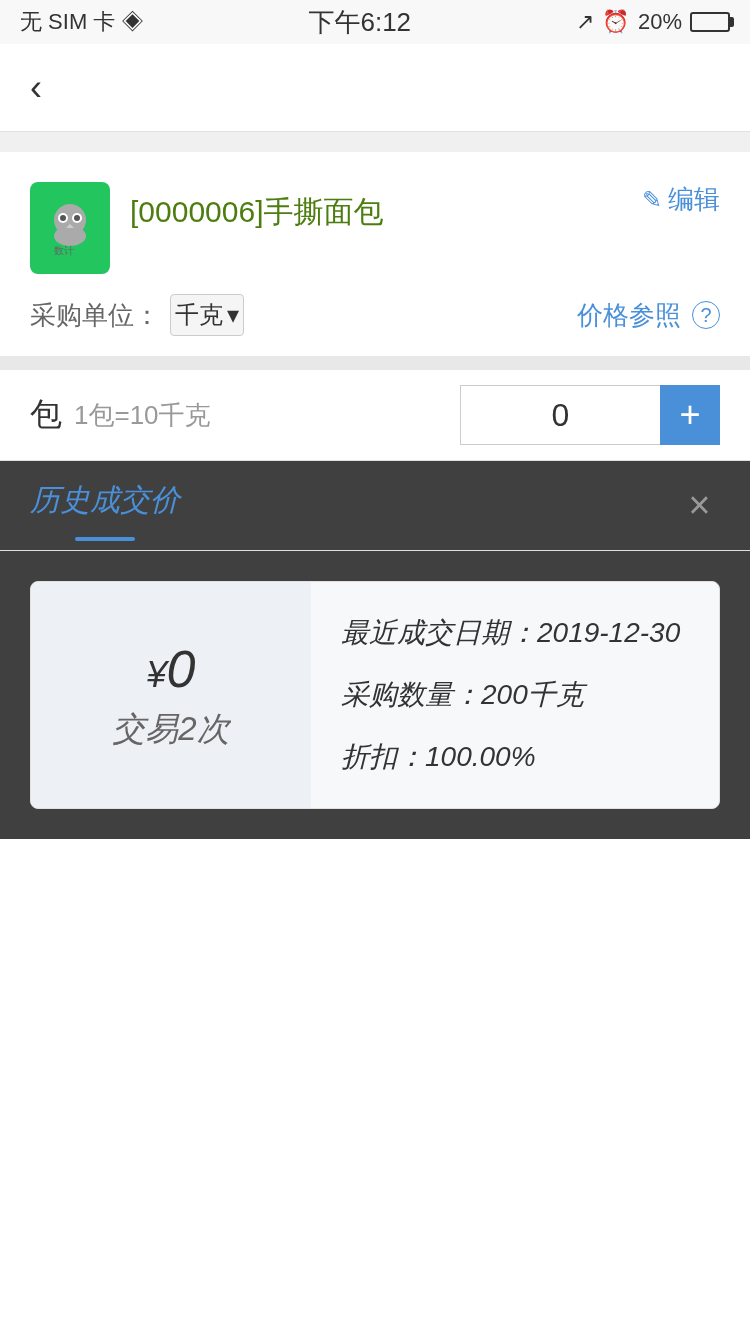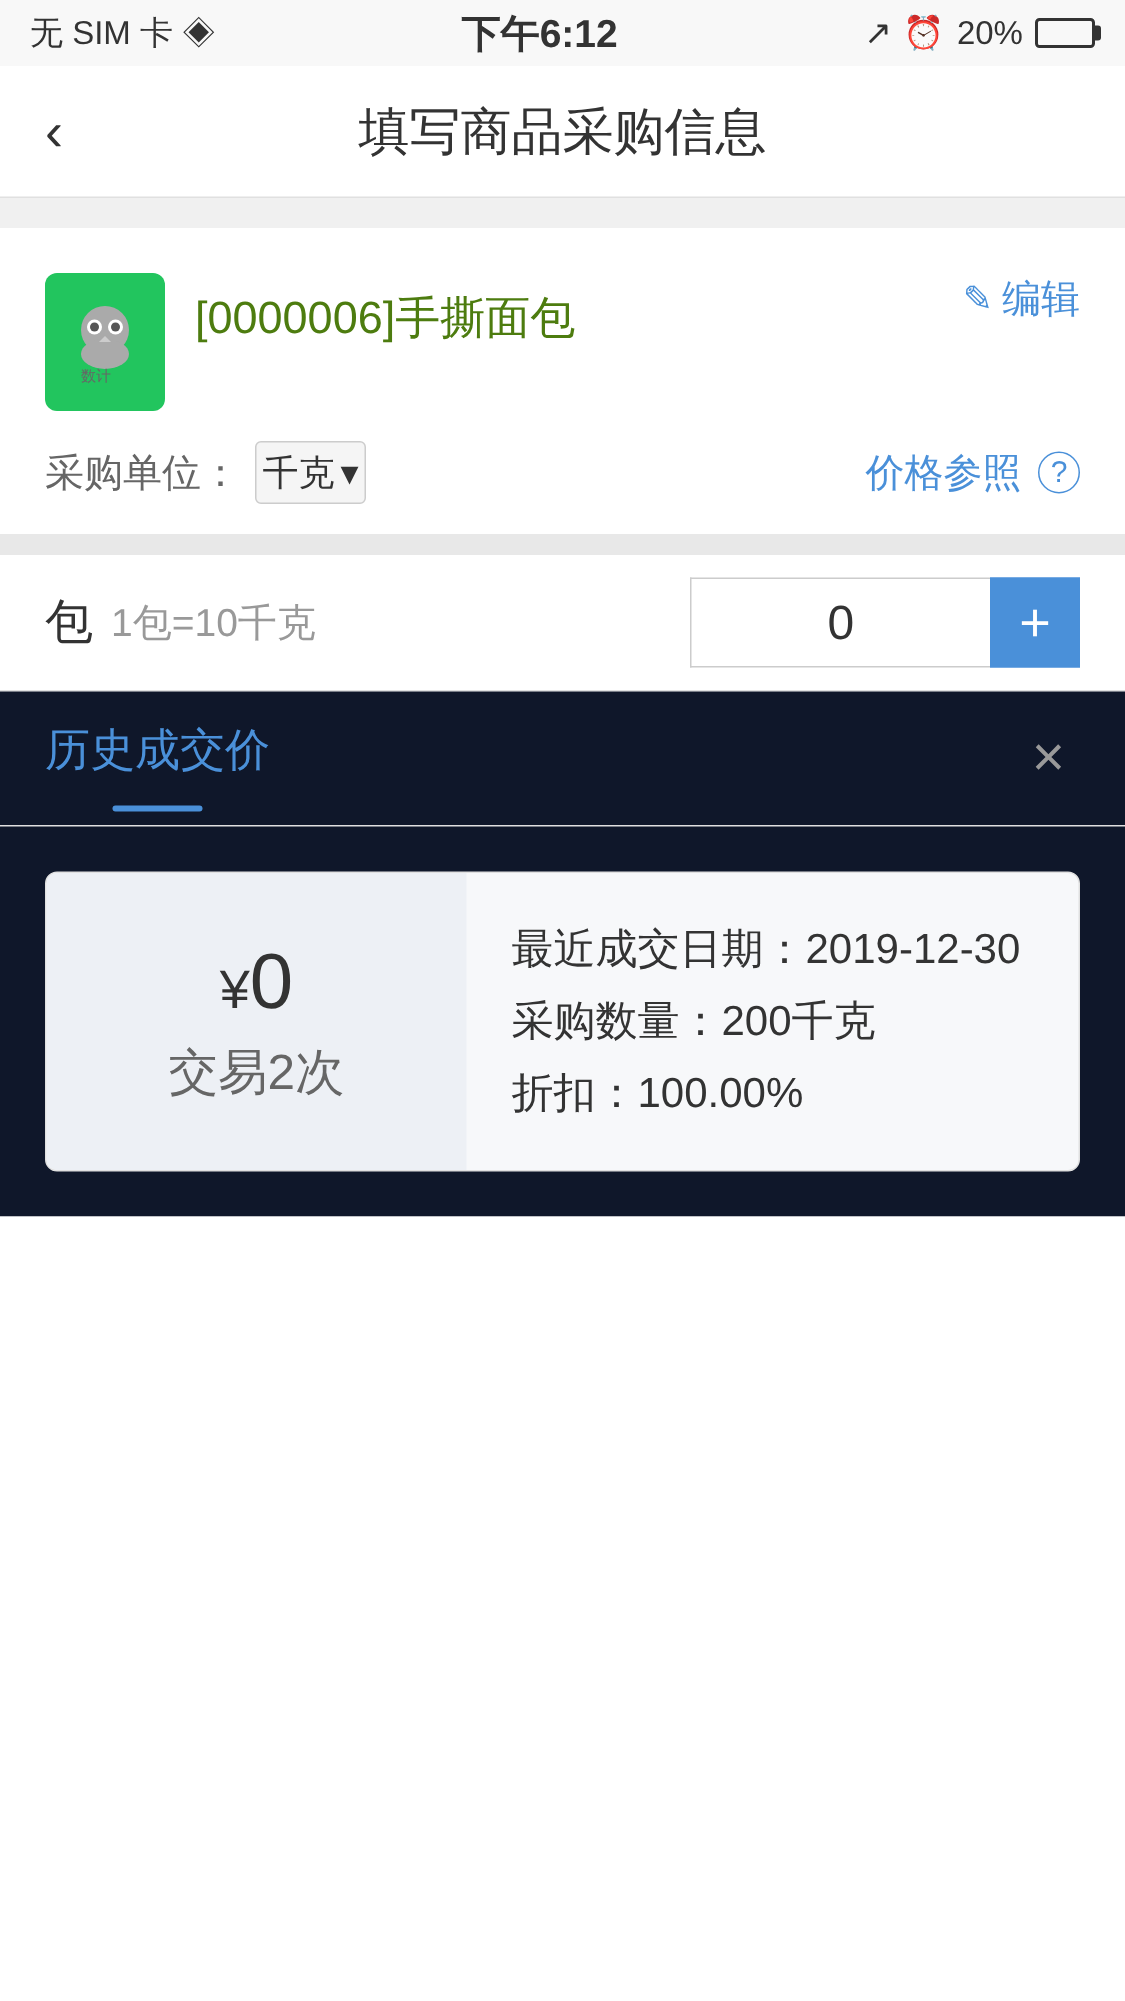--- a/index.html
+++ b/index.html
@@ -25,21 +25,21 @@
     }
     .status-left {
       display: flex;
       align-items: center;
       gap: 8px;
       font-size: 22px;
       color: #333;
     }
     .status-center {
       font-size: 26px;
-      font-weight: 700;
+      font-weight: 400;
       color: #333;
     }
     .status-right {
       display: flex;
       align-items: center;
       gap: 8px;
       font-size: 22px;
       color: #333;
     }
     .battery-icon {
@@ -246,22 +246,23 @@
 
     
     .divider-thin {
       width: 750px;
       height: 1px;
       background: #e0e0e0;
     }
 
     
     .tab-section {
-      background: #0f172a;
+      background: #404040;
       margin-top: 0;
+      font-style: italic;
     }
     .tab-header {
       display: flex;
       align-items: center;
       justify-content: space-between;
       height: 90px;
       padding: 0 30px;
       border-bottom: 1px solid #e0e0e0;
       position: relative;
     }
@@ -331,21 +332,21 @@
       font-size: 33px;
       color: #666;
       margin-top: 8px;
     }
     .detail-section {
       flex: 1;
       padding: 30px 30px;
       display: flex;
       flex-direction: column;
       justify-content: center;
-      gap: 6px;
+      gap: 20px;
     }
     .detail-row {
       font-size: 28px;
       color: #333;
       line-height: 1.5;
     }
     .detail-label {
       color: #333;
     }
     .detail-value {
@@ -371,21 +372,20 @@
     <span>⏰</span>
     <span>20%</span>
     <span class="battery-icon">
       <span class="battery-fill"></span>
     </span>
   </div>
 </div>
 
 <div class="nav-bar">
   <div class="nav-back">‹</div>
-  <div class="nav-title">填写商品采购信息</div>
 </div>
 
 <div class="product-card">
   <div class="product-header">
     <div class="product-left">
       <div class="product-thumbnail">
         <svg class="owl-icon" viewBox="0 0 60 60">
           <circle cx="30" cy="22" r="16" fill="#aaa"></circle>
           <circle cx="23" cy="20" r="5" fill="#fff"></circle>
           <circle cx="37" cy="20" r="5" fill="#fff"></circle>

